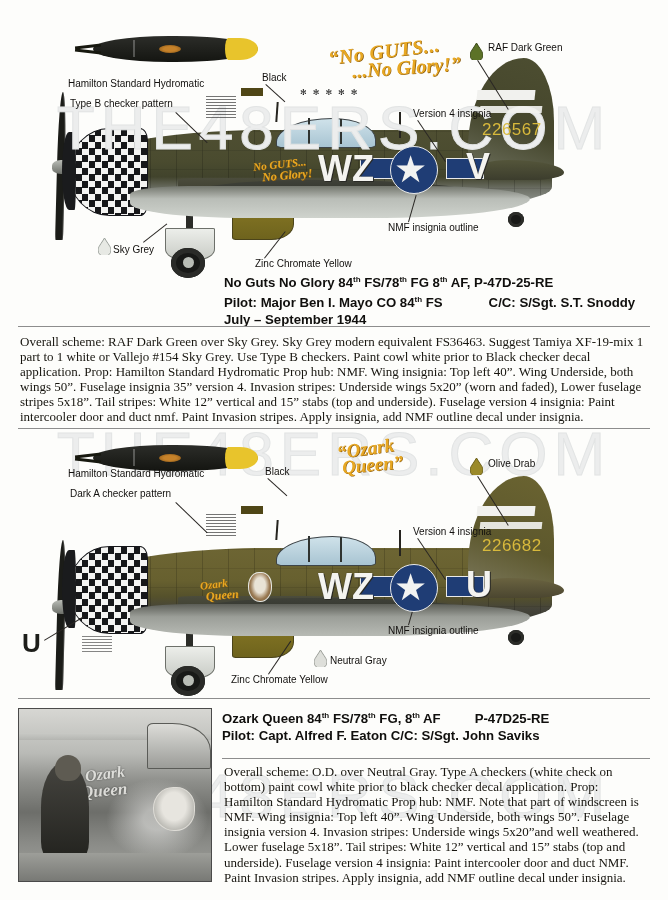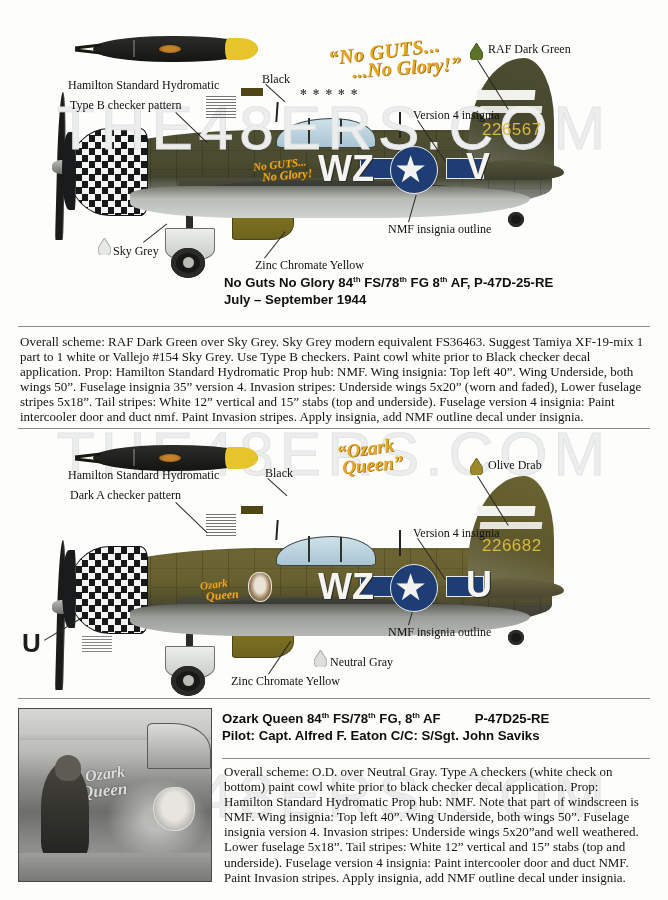--- a/index.html
+++ b/index.html
@@ -21,22 +21,22 @@
     -webkit-text-stroke:1px #e2e4e4;
     user-select:none;pointer-events:none;z-index:1;
   }
   .wm1{top:92px;font-size:62px;}
   .wm2{top:418px;font-size:62px;}
   .wm3{top:760px;font-size:62px;}
 
   
   .lbl{
     position:absolute;z-index:6;
-    font-family:Liberation Serif, serif;
-    font-size:12px;color:#12100e;white-space:nowrap;
+    font-family:Liberation Sans, sans-serif;
+    font-size:10px;color:#12100e;white-space:nowrap;
   }
   .leader{position:absolute;z-index:5;background:#2a2724;height:1px;transform-origin:0 0;}
 
   
   .drop{position:absolute;z-index:6;width:13px;height:17px;}
   .drop svg{display:block;}
 
   
   .caption{
     position:absolute;z-index:8;
@@ -295,20 +295,23 @@
           <path d="M6.5 0 C3 6 0 9 0 12 a6.5 6.5 0 0 0 13 0 C13 9 10 6 6.5 0 Z" fill="#5c7227" stroke="#3c4a19" stroke-width="1"></path>
         </svg>
     </div>
     <div class="leader" style="left:478px;top:60px;width:58px;transform:rotate(58deg);"></div>
   </div>
 
   <div class="caption" style="left:224px;top:272px;">
     <div>
       <span>No Guts No Glory 84</span><sup>th</sup><span> FS/78</span><sup>th</sup><span> FG  8</span><sup>th</sup><span> AF,  P-47D-25-RE</span>
     </div>
+    <div>
+      <span>Pilot: Major Ben I.  Mayo CO 84</span><sup>th</sup><span> FS</span><span style="display:inline-block;width:46px;"></span><span>C/C: S/Sgt. S.T. Snoddy</span>
+    </div>
     <div>July – September 1944</div>
   </div>
 
   <hr class="rule" style="left:18px;top:326px;width:632px;">
   <div class="body-text" style="left:20px;top:334px;width:630px;">Overall scheme: RAF Dark Green over Sky Grey. Sky Grey modern equivalent FS36463. Suggest Tamiya XF-19-mix 1 part to 1 white or Vallejo #154 Sky Grey. Use Type B checkers. Paint cowl white prior to Black checker decal application. Prop: Hamilton Standard Hydromatic Prop hub: NMF. Wing insignia: Top left 40”. Wing Underside, both wings 50”. Fuselage insignia 35” version 4. Invasion stripes: Underside wings 5x20” (worn and faded), Lower fuselage stripes 5x18”. Tail stripes: White 12” vertical and 15” stabs (top and underside). Fuselage version 4 insignia:  Paint intercooler door and duct nmf. Paint Invasion stripes.  Apply insignia, add NMF outline decal under insignia.</div>
   <hr class="rule" style="left:18px;top:428px;width:632px;">
 
   <div>
 
     <div class="plane" style="left:75px;top:443px;width:185px;height:30px;">

